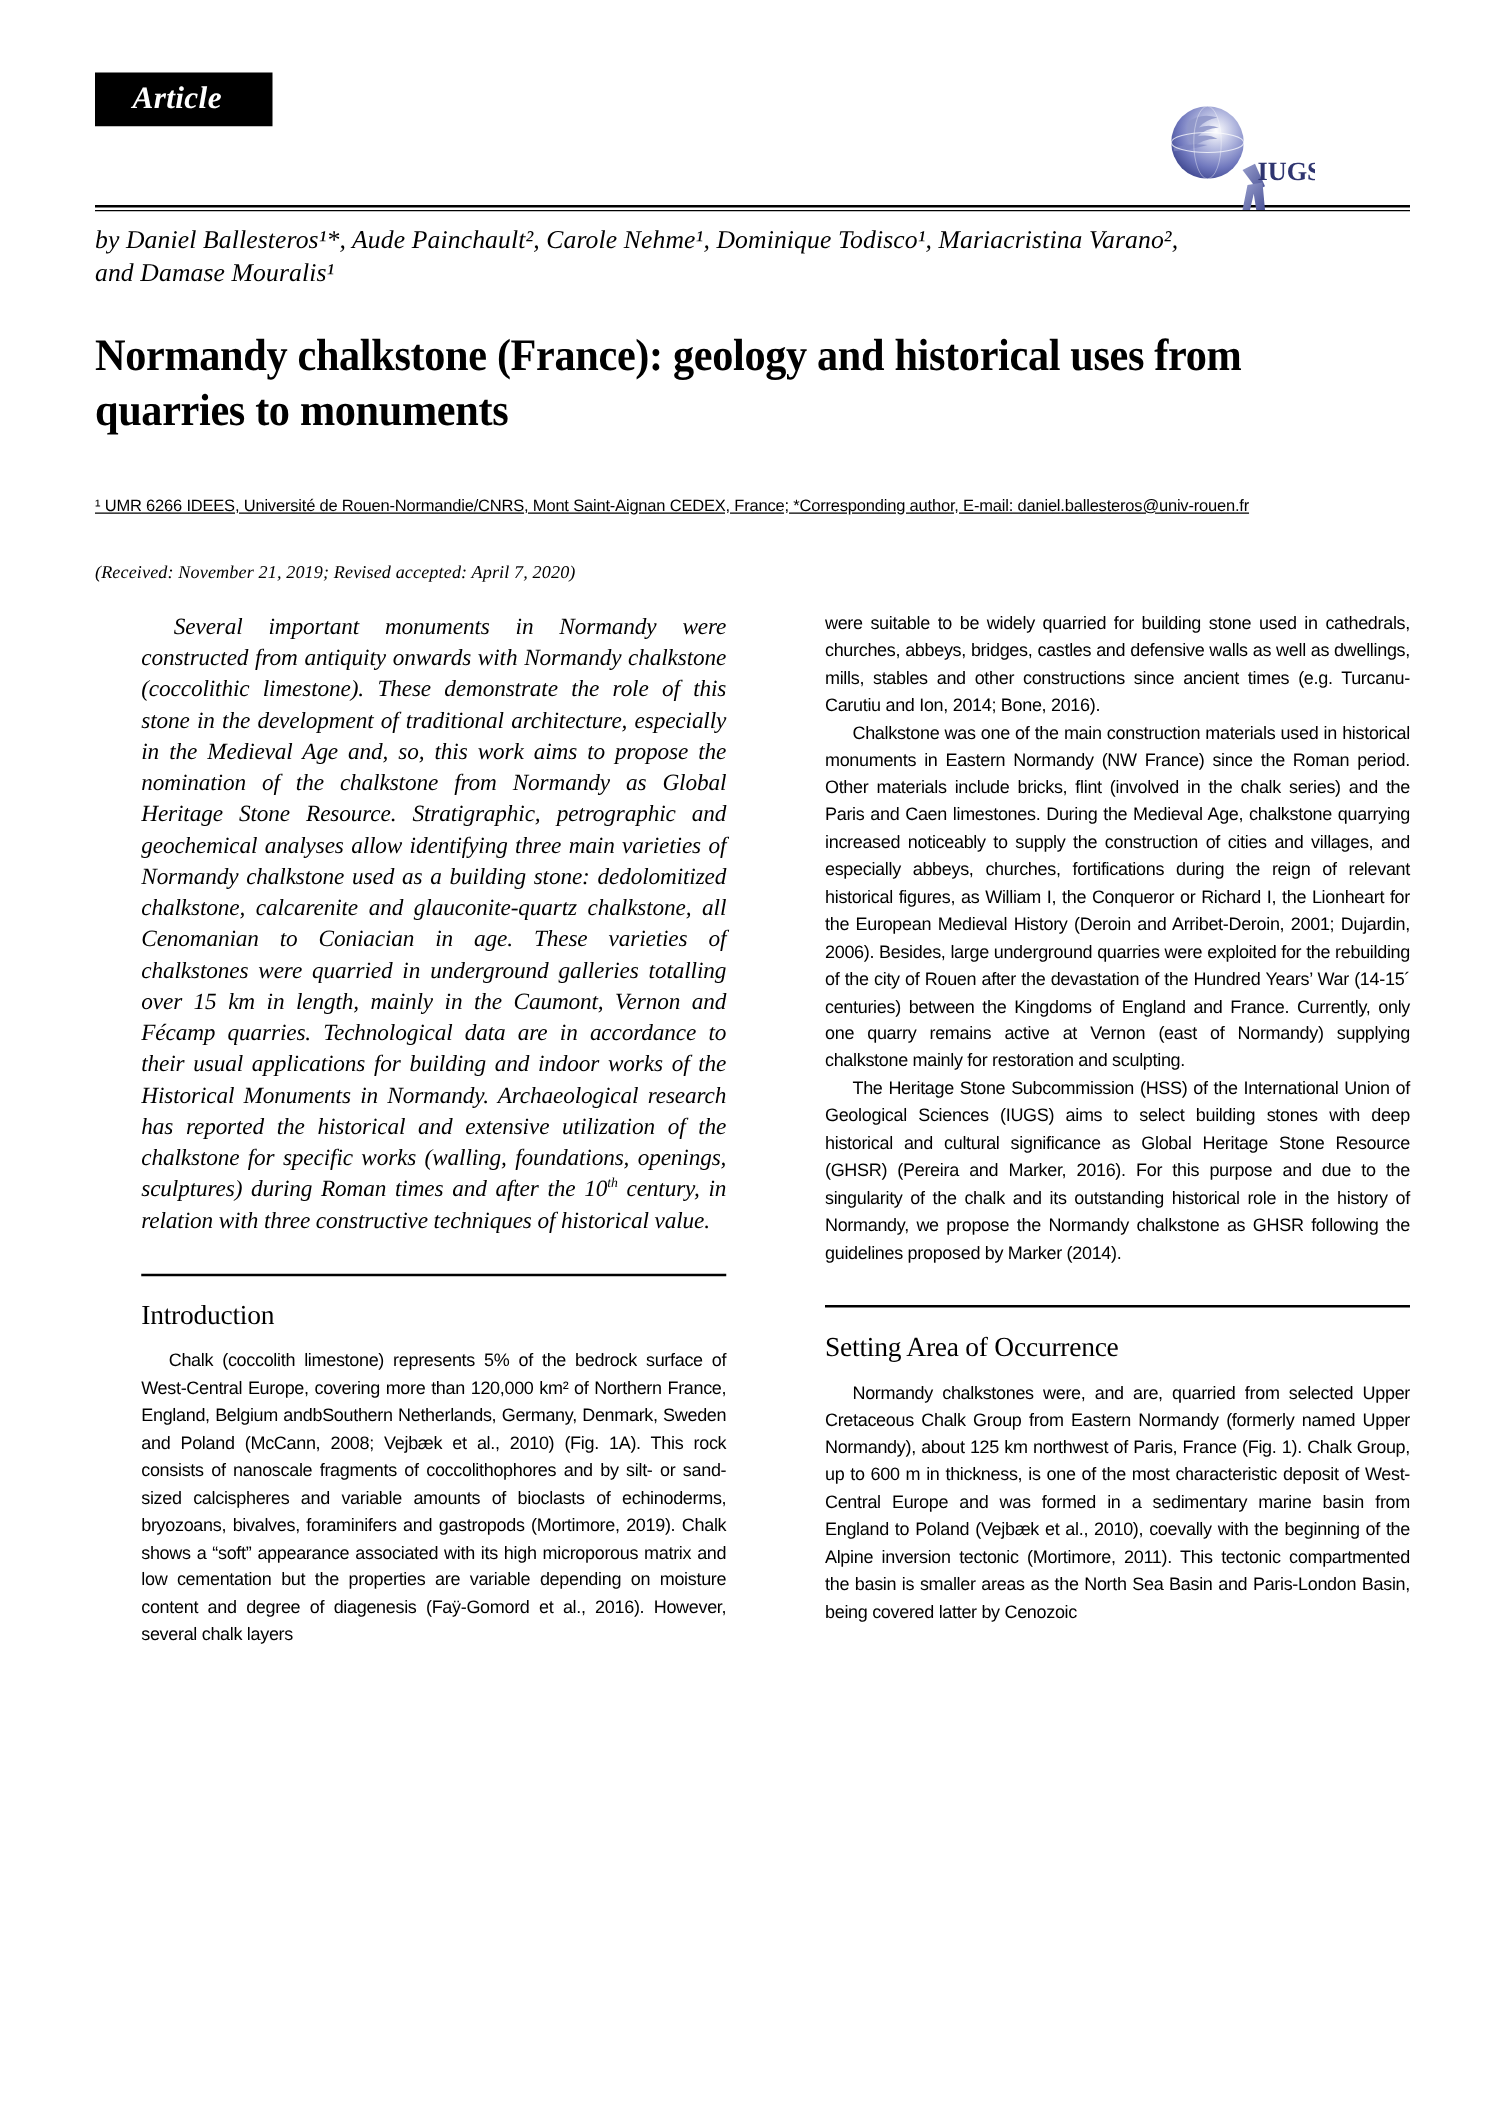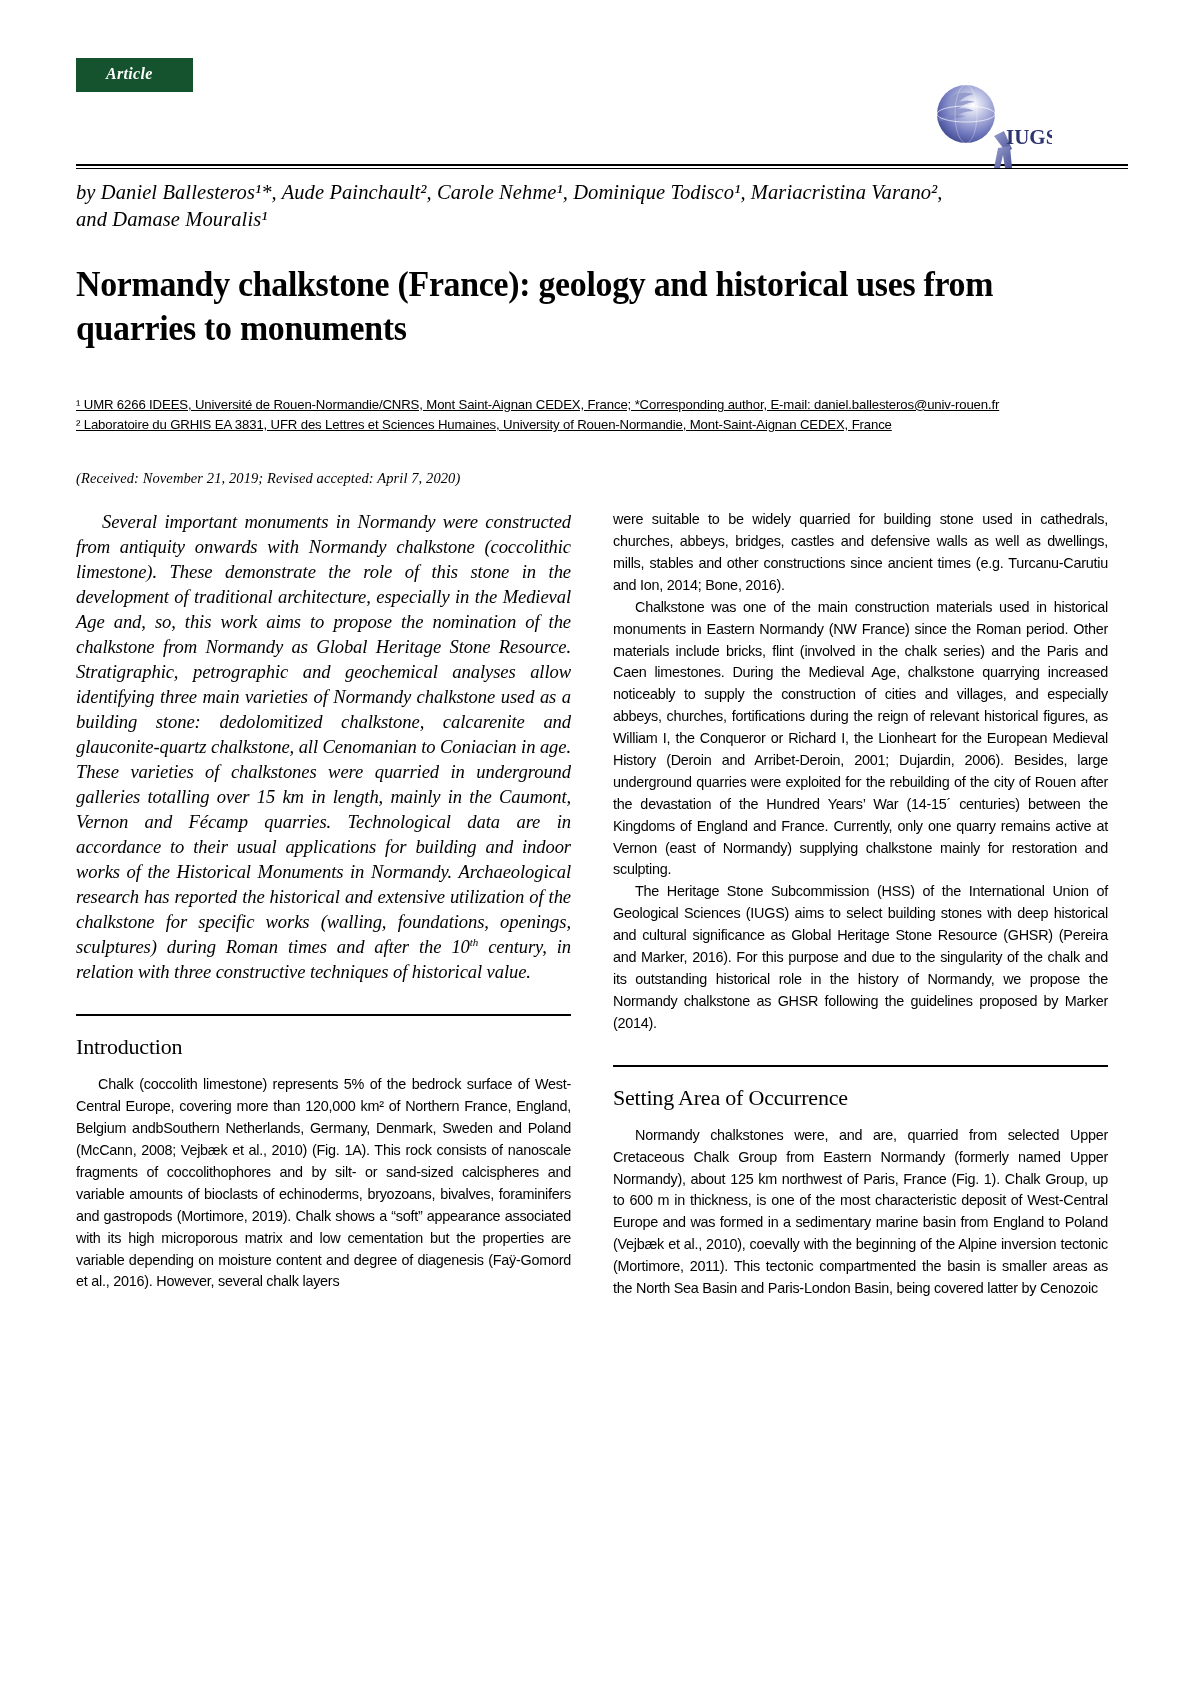--- a/index.html
+++ b/index.html
@@ -25,26 +25,26 @@
     padding: 58px 72px 0 76px;
   }
 
   
   .masthead {
     position: relative;
     height: 100px;
   }
   .article-badge {
     display: inline-block;
-    background: #14532d;
+    background: #000000;
     color: #ffffff;
     font-family: "Liberation Serif", serif;
     font-style: italic;
     font-weight: bold;
-    font-size: 16px;
+    font-size: 25px;
     letter-spacing: 0.3px;
     padding: 8px 40px 10px 30px;
     line-height: 1.0;
   }
   .iugs-logo {
     position: absolute;
     right: 76px;
     top: 20px;
     width: 130px;
     height: 92px;
@@ -101,21 +101,21 @@
     margin-top: 36px;
   }
   .meta-line.doi { margin-bottom: 40px; }
 
   
   .columns {
     display: flex;
     gap: 42px;
     align-items: flex-start;
   }
-  .col { width: 495px; }
+  .col { width: 495px; margin-left: 37px; }
 
   .abstract {
     font-family: "Liberation Serif", serif;
     font-style: italic;
     font-size: 18.6px;
     line-height: 1.345;
     text-align: justify;
     letter-spacing: -0.1px;
   }
   .abstract p { margin: 0; text-indent: 26px; }
@@ -182,21 +182,20 @@
   </div>
 
   <div class="rule-double"></div>
 
   <div class="byline">by Daniel Ballesteros¹*, Aude Painchault², Carole Nehme¹, Dominique Todisco¹, Mariacristina Varano², and Damase Mouralis¹</div>
 
   <h1 class="title">Normandy chalkstone (France): geology and historical uses from quarries to monuments</h1>
 
   <div class="affils">
     <div class="aff-line">¹ UMR 6266 IDEES, Université de Rouen-Normandie/CNRS, Mont Saint-Aignan CEDEX, France; *Corresponding author, E-mail: daniel.ballesteros@univ-rouen.fr</div>
-    <div class="aff-line">² Laboratoire du GRHIS EA 3831, UFR des Lettres et Sciences Humaines, University of Rouen-Normandie, Mont-Saint-Aignan CEDEX, France</div>
   </div>
 
   <div class="meta-line">(Received: November 21, 2019; Revised accepted: April 7, 2020)</div>
 
   <div class="columns">
 
     <div class="col">
       <div class="abstract">
         <p>
           <span>Several important monuments in Normandy were constructed from antiquity onwards with Normandy chalkstone (coccolithic limestone). These demonstrate the role of this stone in the development of traditional architecture, especially in the Medieval Age and, so, this work aims to propose the nomination of the chalkstone from Normandy as Global Heritage Stone Resource. Stratigraphic, petrographic and geochemical analyses allow identifying three main varieties of Normandy chalkstone used as a building stone: dedolomitized chalkstone, calcarenite and glauconite-quartz chalkstone, all Cenomanian to Coniacian in age. These varieties of chalkstones were quarried in underground galleries totalling over 15 km in length, mainly in the Caumont, Vernon and Fécamp quarries. Technological data are in accordance to their usual applications for building and indoor works of the Historical Monuments in Normandy. Archaeological research has reported the historical and extensive utilization of the chalkstone for specific works (walling, foundations, openings, sculptures) during Roman times and after the 10</span><sup>th</sup><span> century, in relation with three constructive techniques of historical value.</span>

